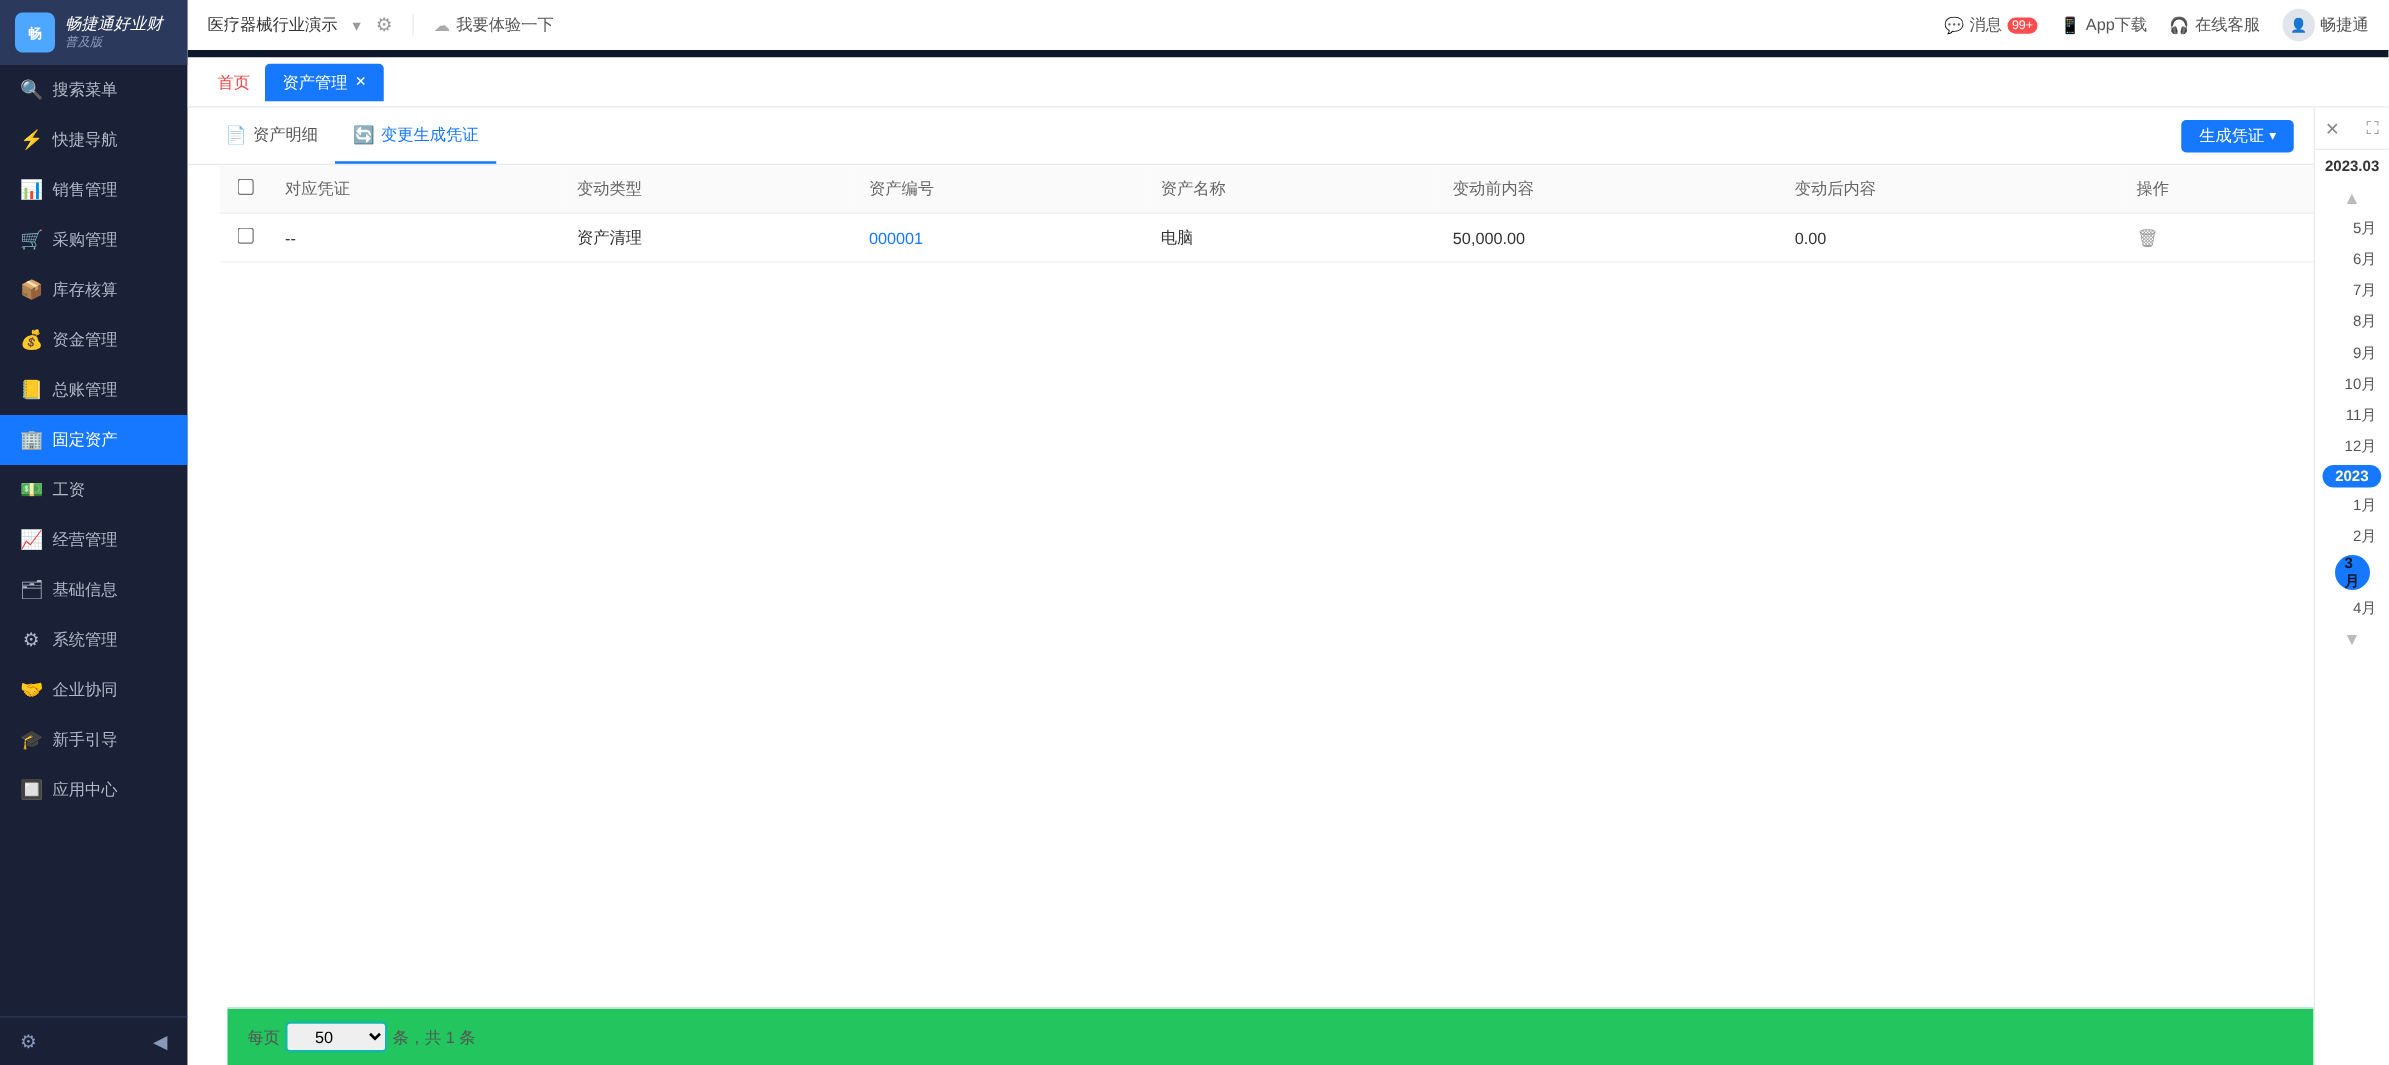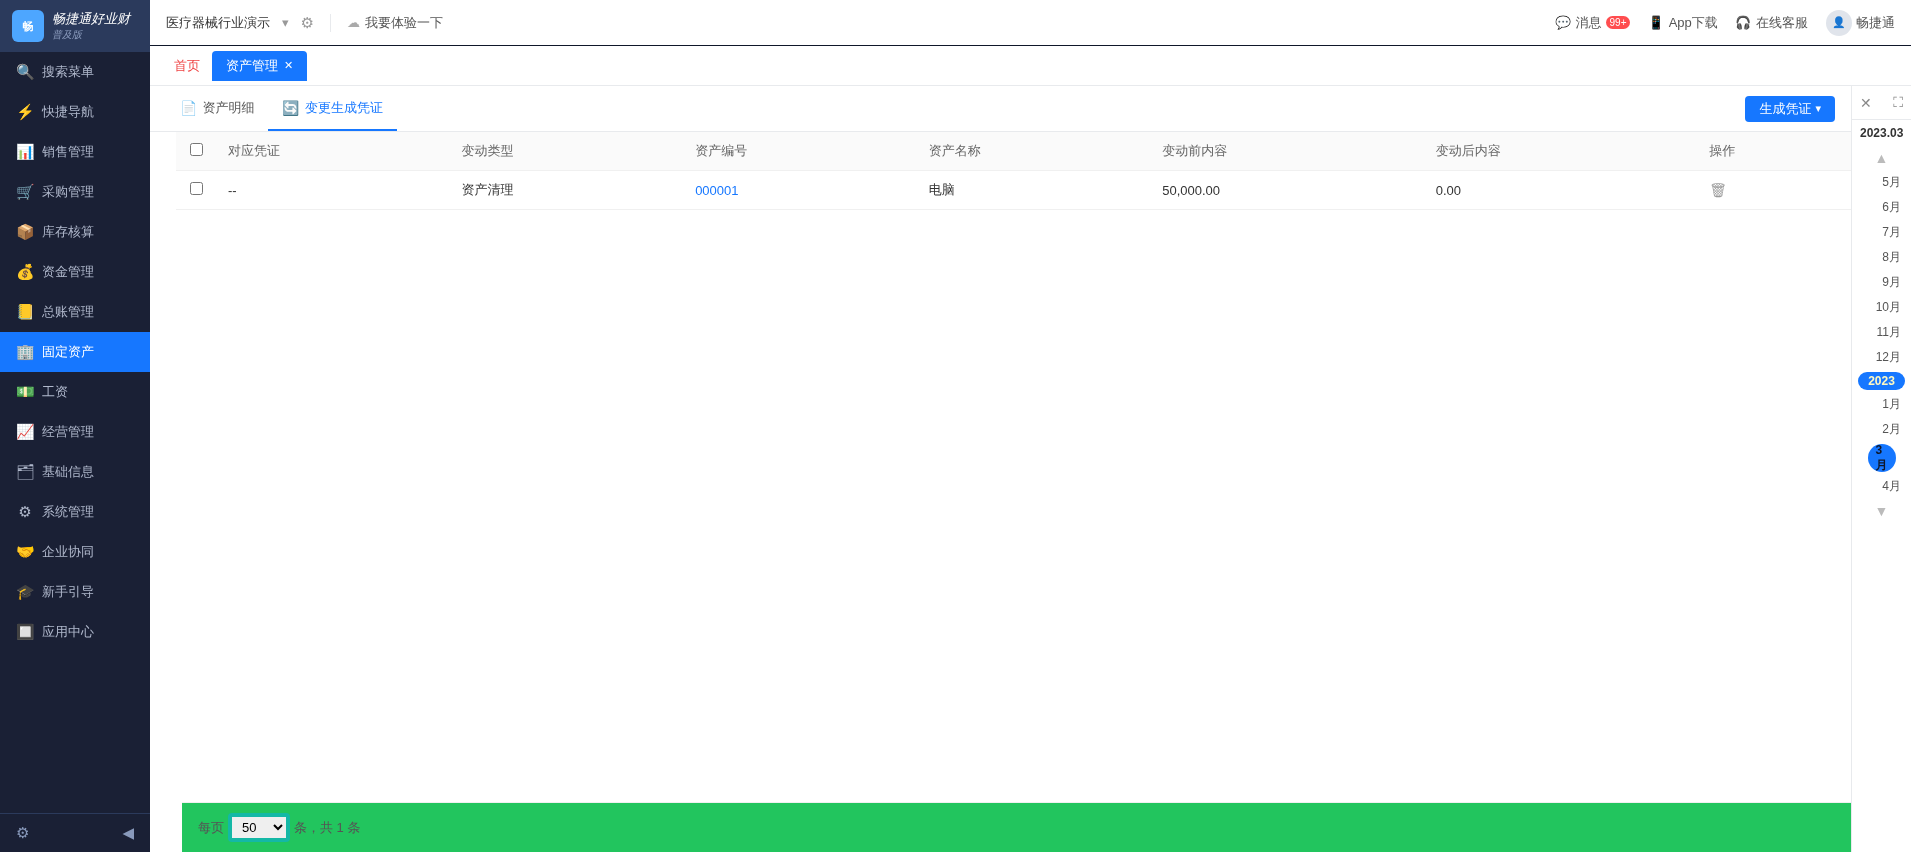--- a/index.html
+++ b/index.html
@@ -50,21 +50,21 @@
       padding: 10px 16px;
     }
     .sidebar-bottom .gear-icon, .sidebar-bottom .arrow-icon { color: #8899bb; cursor: pointer; font-size: 15px; }
 
     
     .main-area { flex: 1; display: flex; flex-direction: column; height: 100%; overflow: hidden; }
 
     
     .topbar {
       background: #fff;
-      border-bottom: 1px solid #0f172a;
+      border-bottom: 6px solid #0f172a;
       display: flex; align-items: center;
       padding: 0 16px;
       height: 46px;
       gap: 12px;
       flex-shrink: 0;
     }
     .topbar-title { font-size: 13px; color: #333; font-weight: 500; }
     .topbar-dropdown { color: #999; cursor: pointer; }
     .topbar-gear { color: #999; cursor: pointer; font-size: 15px; }
     .topbar-experience { display: flex; align-items: center; gap: 5px; color: #555; font-size: 13px; cursor: pointer; }
@@ -141,23 +141,23 @@
     .pagination-bar {
       border-top: 1px solid #f0f0f0;
       padding: 10px 16px;
       display: flex; align-items: center; gap: 4px;
       font-size: 13px; color: #555;
       background: #22c55e;
       flex-shrink: 0;
       margin-left: 32px;
     }
     .pagination-select {
-      border: 4px solid #14b8a6;
+      border: 2px solid #14b8a6;
       border-radius: 4px;
-      padding: 2px 6px;
+      padding: 2px 18px;
       font-size: 13px;
       cursor: pointer;
     }
 
     
     .right-panel {
       width: 60px;
       background: #fff;
       border-left: 1px solid #e8eaed;
       display: flex; flex-direction: column;

